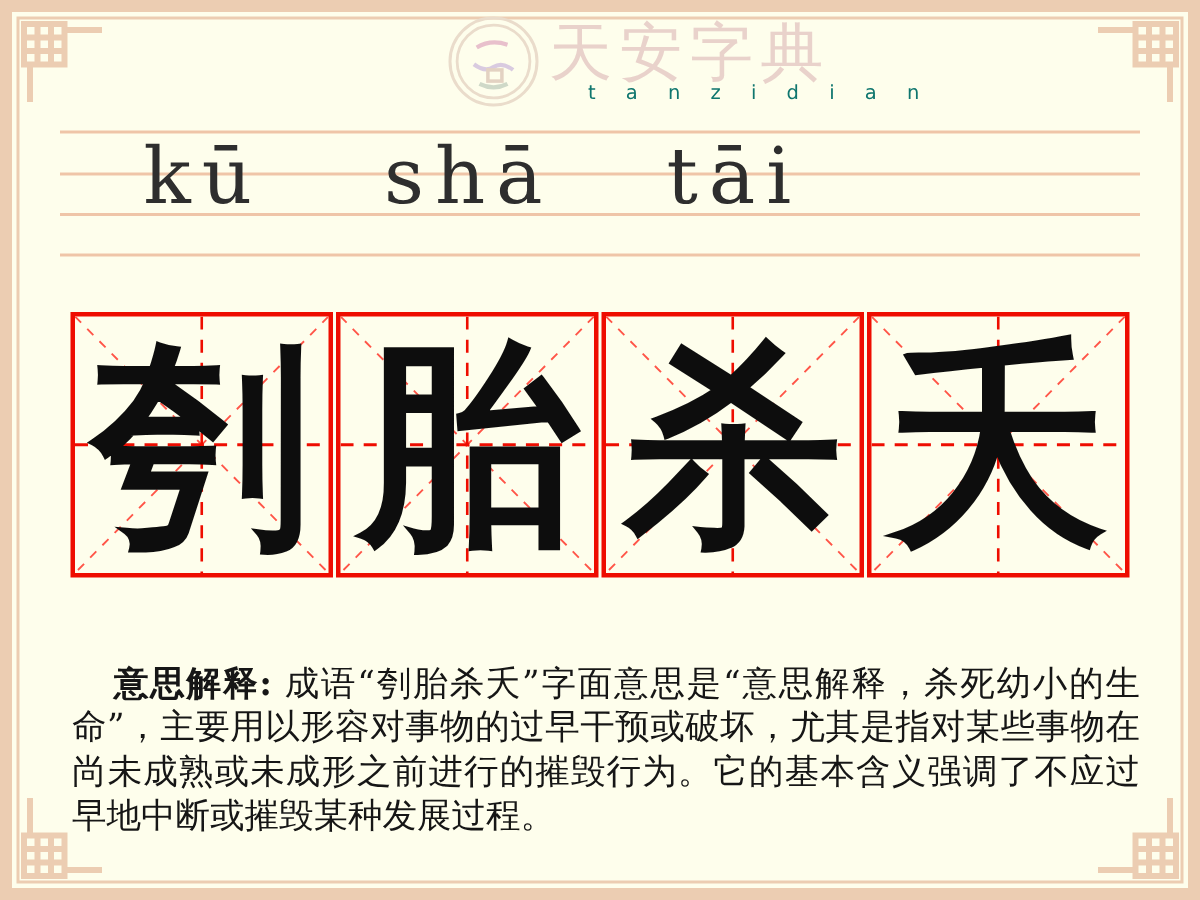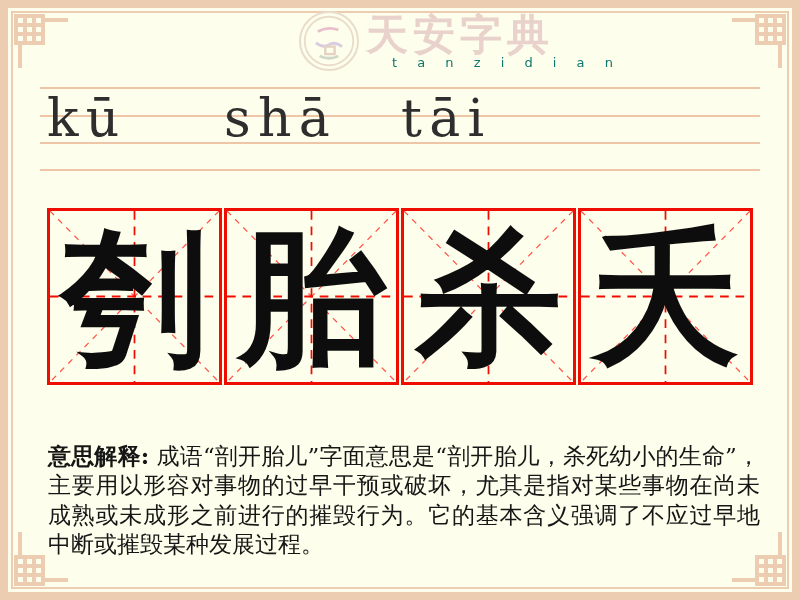--- a/index.html
+++ b/index.html
@@ -16,43 +16,43 @@
   .corner.tl{top:12px;left:12px;}
   .corner.tr{top:12px;right:12px;transform:scaleX(-1);}
   .corner.bl{bottom:12px;left:12px;transform:scaleY(-1);}
   .corner.br{bottom:12px;right:12px;transform:scale(-1,-1);}
 
   
   .logo{position:absolute;top:8px;left:0;width:800px;height:64px;}
   .logo-seal{position:absolute;left:299px;top:3px;width:60px;height:60px;border-radius:50%;
     border:2px solid #EADCCB;box-sizing:border-box;}
   .logo-seal svg{width:100%;height:100%;display:block;}
-  .logo-title{position:absolute;left:366px;top:6px;font-size:42px;font-weight:bold;
+  .logo-title{position:absolute;left:366px;top:6px;font-size:42px;font-weight:normal;
     color:#E9D2CB;letter-spacing:5px;line-height:1;white-space:nowrap;}
   .logo-sub{position:absolute;left:392px;top:47px;font-size:13px;color:#0f766e;
     letter-spacing:8px;font-family:"DejaVu Sans",sans-serif;white-space:nowrap;}
 
   
   .pinyin-grid-line{position:absolute;left:40px;width:720px;height:2px;background:#EFC5A8;}
   .pinyin-row{position:absolute;left:47px;top:92px;width:708px;display:flex;}
-  .pinyin-cell{width:177px;text-align:left;font-size:52px;line-height:1;
+  .pinyin-cell{width:177px;text-align:center;font-size:52px;line-height:1;
     color:#2E2E2E;letter-spacing:0.14em;font-family:"DejaVu Serif",serif;}
 
   
   .boxes{position:absolute;left:47px;top:208px;display:flex;gap:2px;}
   .hanzi-box{position:relative;width:175px;height:177px;border:3px solid #EE0D00;
     box-sizing:border-box;background:#FEFEEC;}
   .hanzi-box svg{position:absolute;inset:0;width:100%;height:100%;}
   .hanzi{position:absolute;inset:0;display:flex;align-items:center;justify-content:center;
     font-size:146px;line-height:1;color:#0D0D0D;font-family:"DejaVu Serif",serif;font-weight:bold;}
 
   
   .explain{position:absolute;left:48px;top:441px;width:712px;font-size:23px;
     line-height:1.28;color:#161616;text-align:justify;}
-  .explain b{font-weight:bold;}
+  .explain b{font-weight:bold;margin-left:28px;}
 </style>
 </head>
 <body>
 
 <div class="page">
 
   <div class="frame-outer"></div>
   <div class="frame-inner"></div>
 
   <div class="corner tl">
@@ -158,16 +158,16 @@
         <line x1="0" y1="0" x2="175" y2="177" stroke="#FF5548" stroke-width="1.3" stroke-dasharray="6 6"></line>
         <line x1="175" y1="0" x2="0" y2="177" stroke="#FF5548" stroke-width="1.3" stroke-dasharray="6 6"></line>
         <line x1="87.5" y1="0" x2="87.5" y2="177" stroke="#EE0D00" stroke-width="1.8" stroke-dasharray="9 7"></line>
         <line x1="0" y1="88.5" x2="175" y2="88.5" stroke="#EE0D00" stroke-width="2.2" stroke-dasharray="9 7"></line>
       </svg>
       <div class="hanzi">夭</div>
     </div>
   </div>
 
   <div class="explain">
-    <b>意思解释:</b><span> 成语“剖开胎儿”字面意思是“剖开胎儿，杀死幼小的生命”，主要用以形容对事物的过早干预或破坏，尤其是指对某些事物在尚未成熟或未成形之前进行的摧毁行为。它的基本含义强调了不应过早地中断或摧毁某种发展过程。</span>
+    <b>意思解释:</b><span> 成语“刳胎杀夭”字面意思是“意思解释，杀死幼小的生命”，主要用以形容对事物的过早干预或破坏，尤其是指对某些事物在尚未成熟或未成形之前进行的摧毁行为。它的基本含义强调了不应过早地中断或摧毁某种发展过程。</span>
   </div>
 
 </div>
 
 </body></html>

